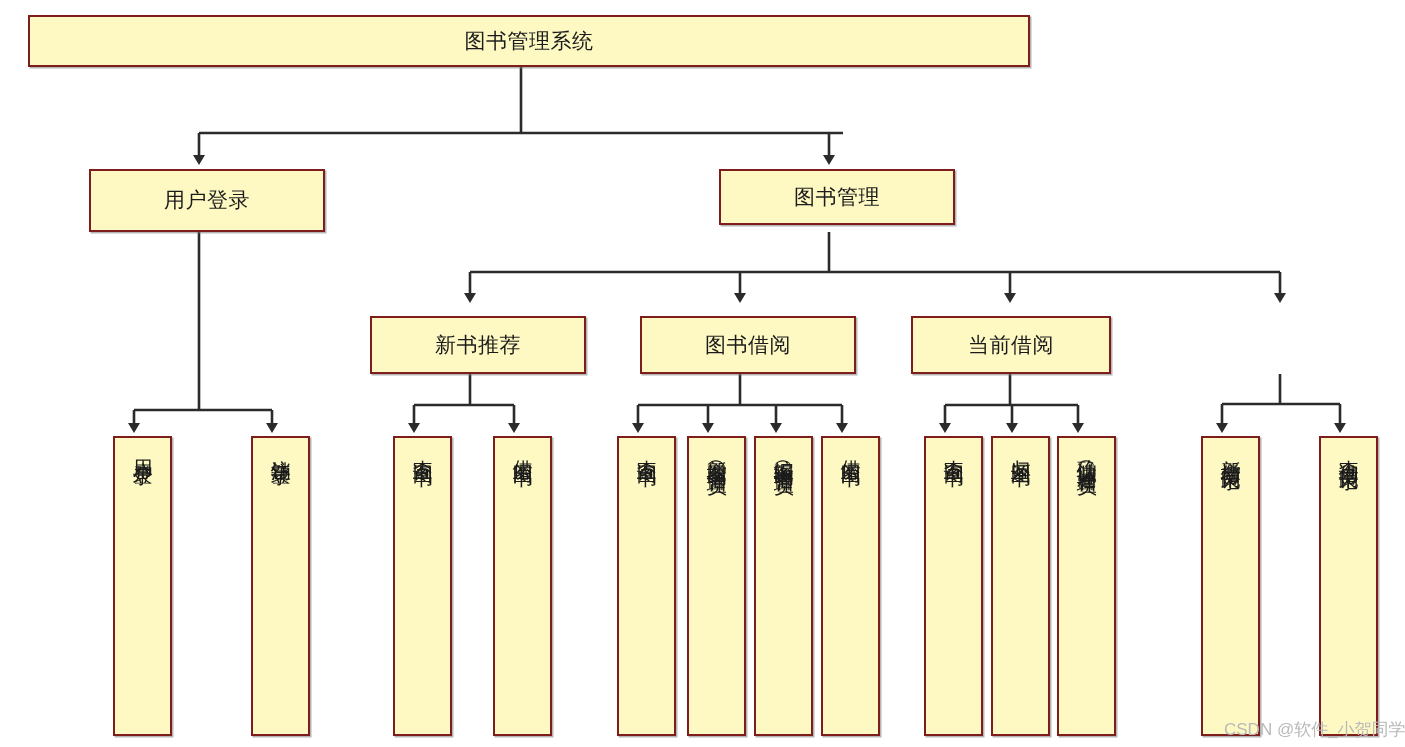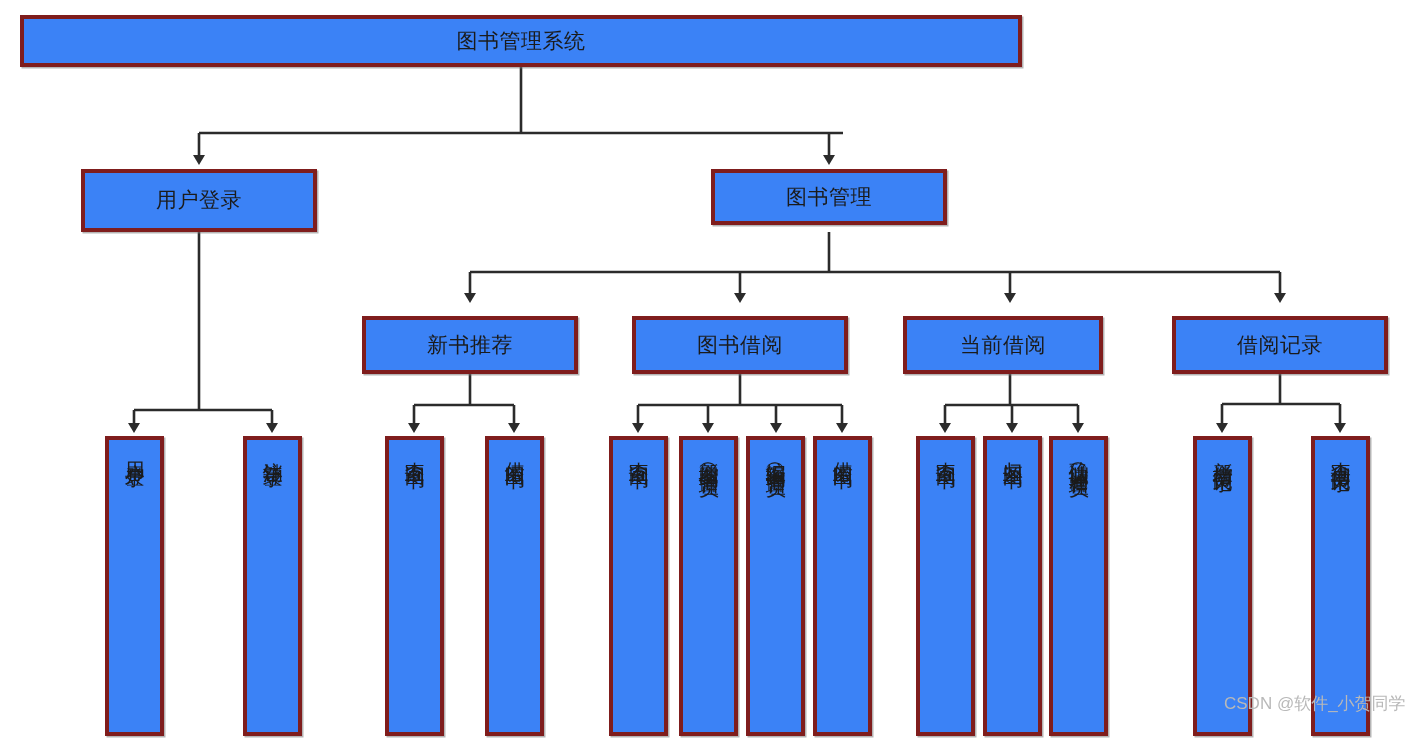--- a/index.html
+++ b/index.html
@@ -21,28 +21,29 @@
     position: absolute;
     left: 0;
     top: 0;
     width: 1405px;
     height: 747px;
     pointer-events: none;
   }
   .node {
     position: absolute;
     box-sizing: border-box;
-    background: #3b82f6;
-    border: 4px solid #7f1d1d;
+    background: #fef9c3;
+    border: 2px solid #7f1d1d;
     display: flex;
     align-items: center;
     justify-content: center;
     text-align: center;
     color: #1b1b1b;
     box-shadow: 1.5px 1.5px 0 0 rgba(120,120,120,0.55);
+    margin-left: 8px;
   }
   .node .lbl {
     display: block;
     line-height: 1.18;
     letter-spacing: 0.5px;
   }
   
   .node.horiz .lbl {
     font-size: 21px;
     white-space: nowrap;
@@ -148,23 +149,20 @@
 
   <div class="node horiz" style="left:362px; top:316px; width:216px; height:58px;">
     <span class="lbl">新书推荐</span>
   </div>
   <div class="node horiz" style="left:632px; top:316px; width:216px; height:58px;">
     <span class="lbl">图书借阅</span>
   </div>
   <div class="node horiz" style="left:903px; top:316px; width:200px; height:58px;">
     <span class="lbl">当前借阅</span>
   </div>
-  <div class="node horiz" style="left:1172px; top:316px; width:216px; height:58px;">
-    <span class="lbl">借阅记录</span>
-  </div>
 
   <div class="node vert" style="left:105px; top:436px; width:59px; height:300px;">
     <span class="lbl">用户登录</span>
   </div>
   <div class="node vert" style="left:243px; top:436px; width:59px; height:300px;">
     <span class="lbl">注销登录</span>
   </div>
 
   <div class="node vert" style="left:385px; top:436px; width:59px; height:300px;">
     <span class="lbl">查询图书</span>
@@ -196,15 +194,15 @@
     <span class="lbl">确认归还（管理员）</span>
   </div>
 
   <div class="node vert" style="left:1193px; top:436px; width:59px; height:300px;">
     <span class="lbl">新增借阅记录</span>
   </div>
   <div class="node vert" style="left:1311px; top:436px; width:59px; height:300px;">
     <span class="lbl">查询借阅记录</span>
   </div>
 
-  <div class="watermark" style="left:1193px; top:692px;padding-left:31px;">CSDN @软件_小贺同学</div>
+  <div class="watermark" style="left:1193px; top:718px;padding-left:31px;">CSDN @软件_小贺同学</div>
 
 </div>
 
 </body></html>

